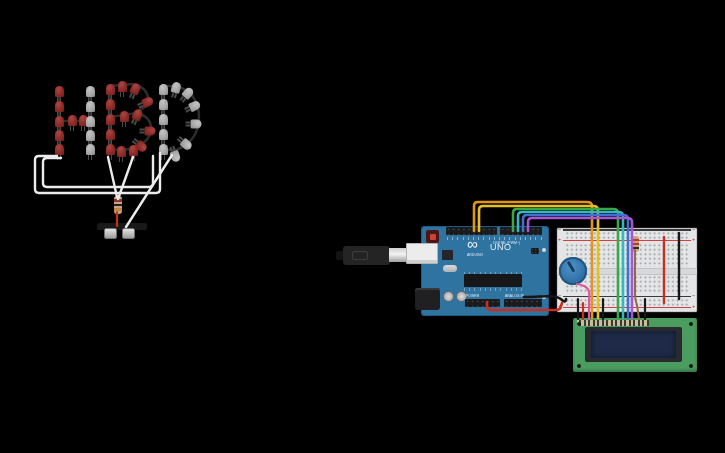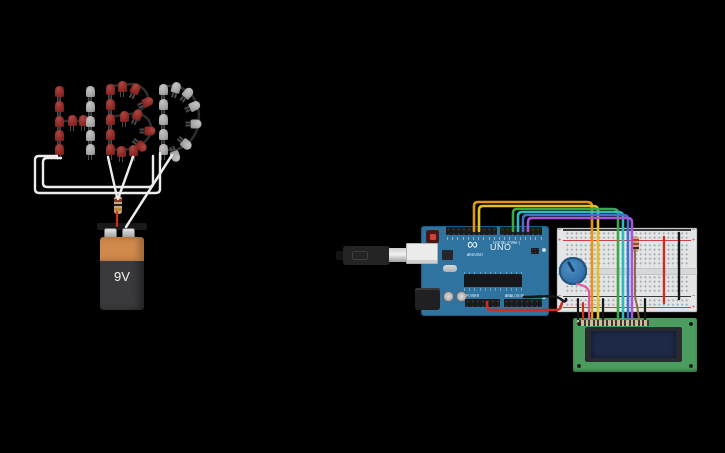--- a/index.html
+++ b/index.html
@@ -280,24 +280,20 @@
         <i class="pin p2"></i>
       </div>
     </div>
 
   <div class="abs resistor-v" style="left:114px;top:196px;width:8px;height:18px;
               background:linear-gradient(#c8a77f 0 3px,#8a372a 3px 5.5px,#c8a77f 5.5px 7.5px,#222 7.5px 10px,#c8a77f 10px 12px,#b8893c 12px 14.5px,#c8a77f 14.5px);"></div>
 
   <div class="abs bat-platform"></div>
   <div class="abs bat-term" style="left:104px;"></div>
   <div class="abs bat-term" style="left:122px;"></div>
-  <div class="abs bat-body">
-    <div class="abs bat-band"></div>
-    <div class="abs bat-label">9V</div>
-  </div>
 
   <div class="abs usb-cable"></div>
   <div class="abs usb-body"></div>
   <div class="abs usb-emboss"></div>
   <div class="abs usb-neck"></div>
 
   <div class="abs ard">
     <div class="abs usb-port" style="left:-15px;top:17px;"></div>
     <div class="abs hdr" style="left:25px;top:1px;width:51px;height:8px;"></div>
     <div class="abs hdr" style="left:79px;top:1px;width:42px;height:8px;"></div>

